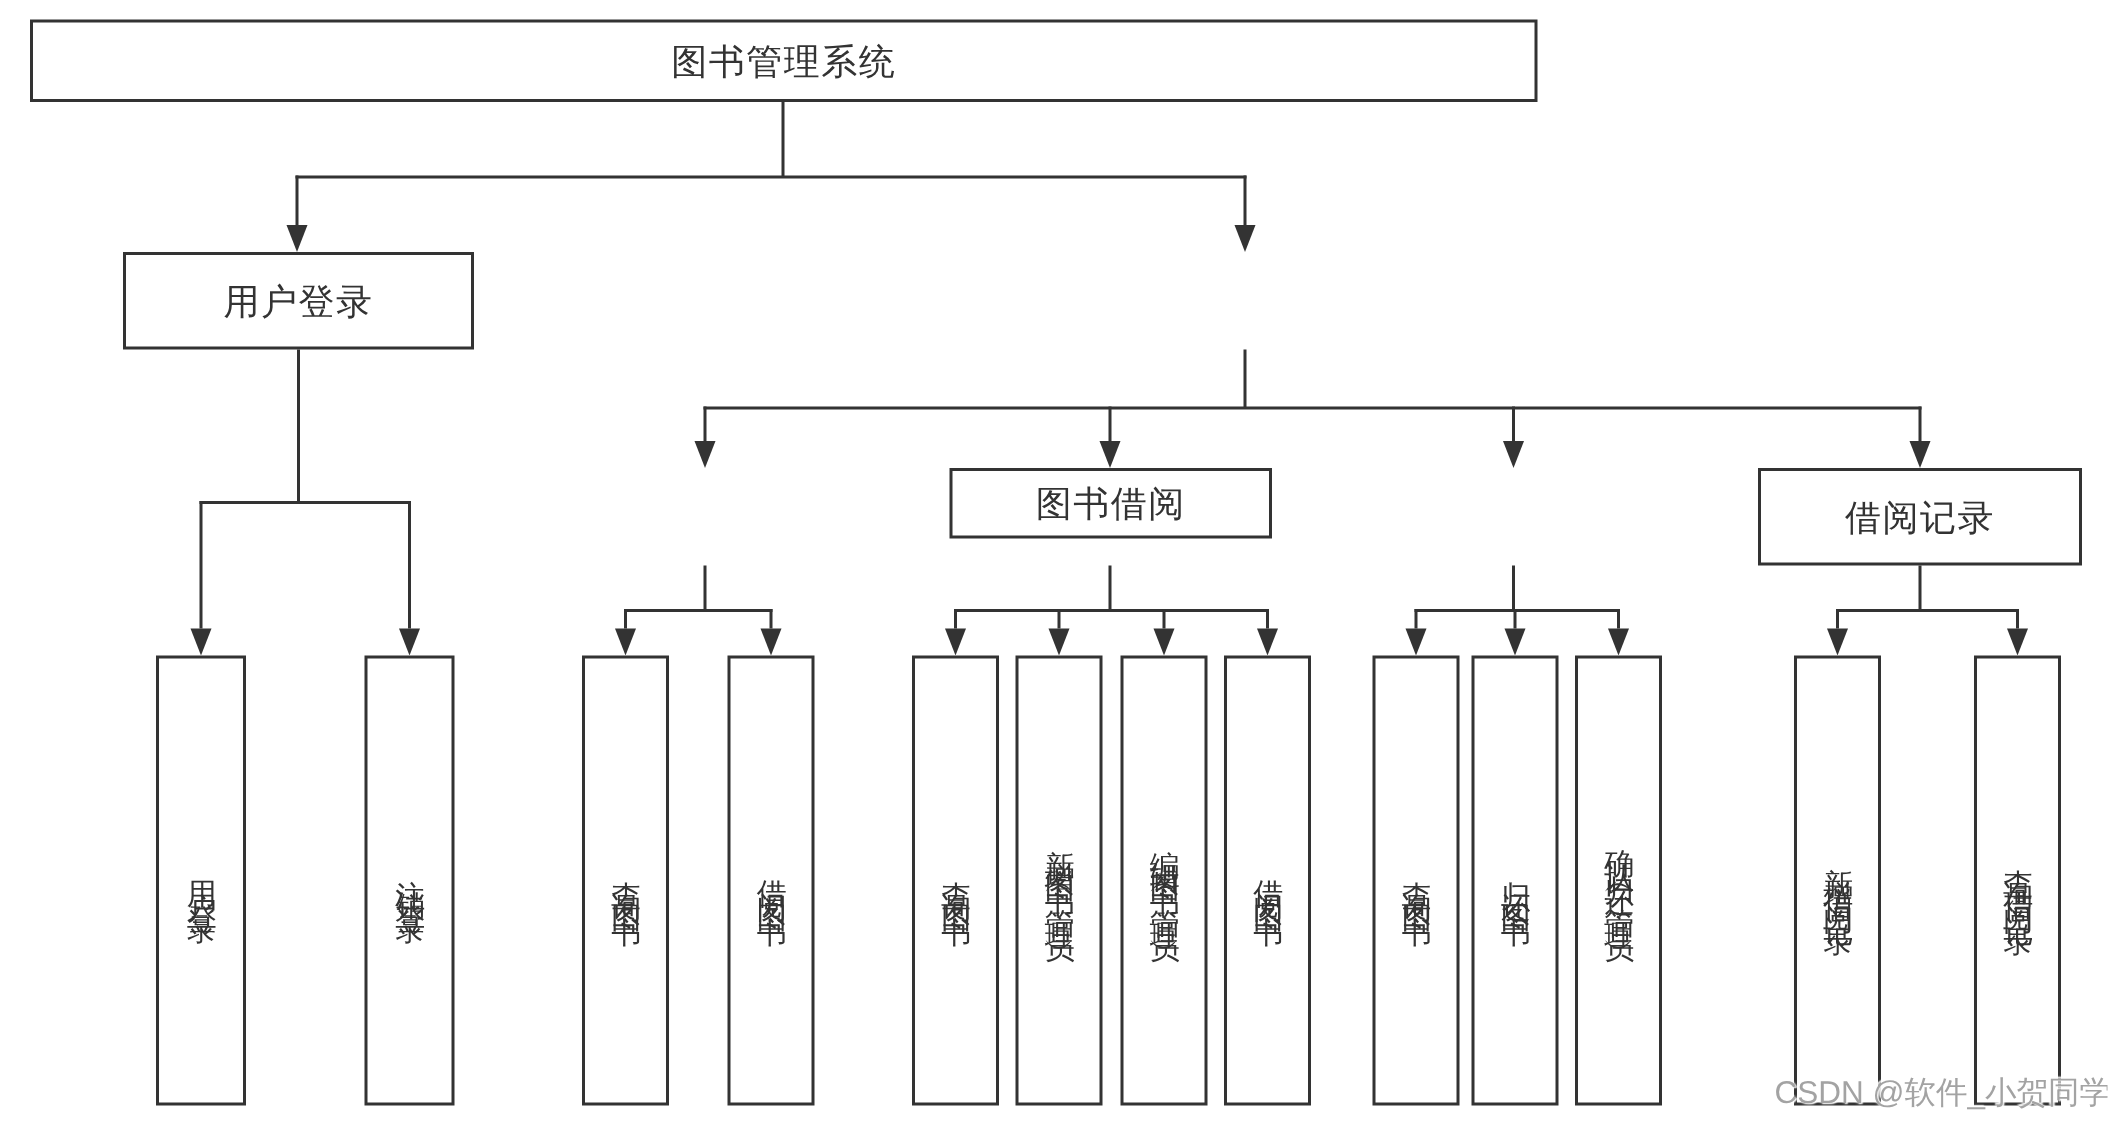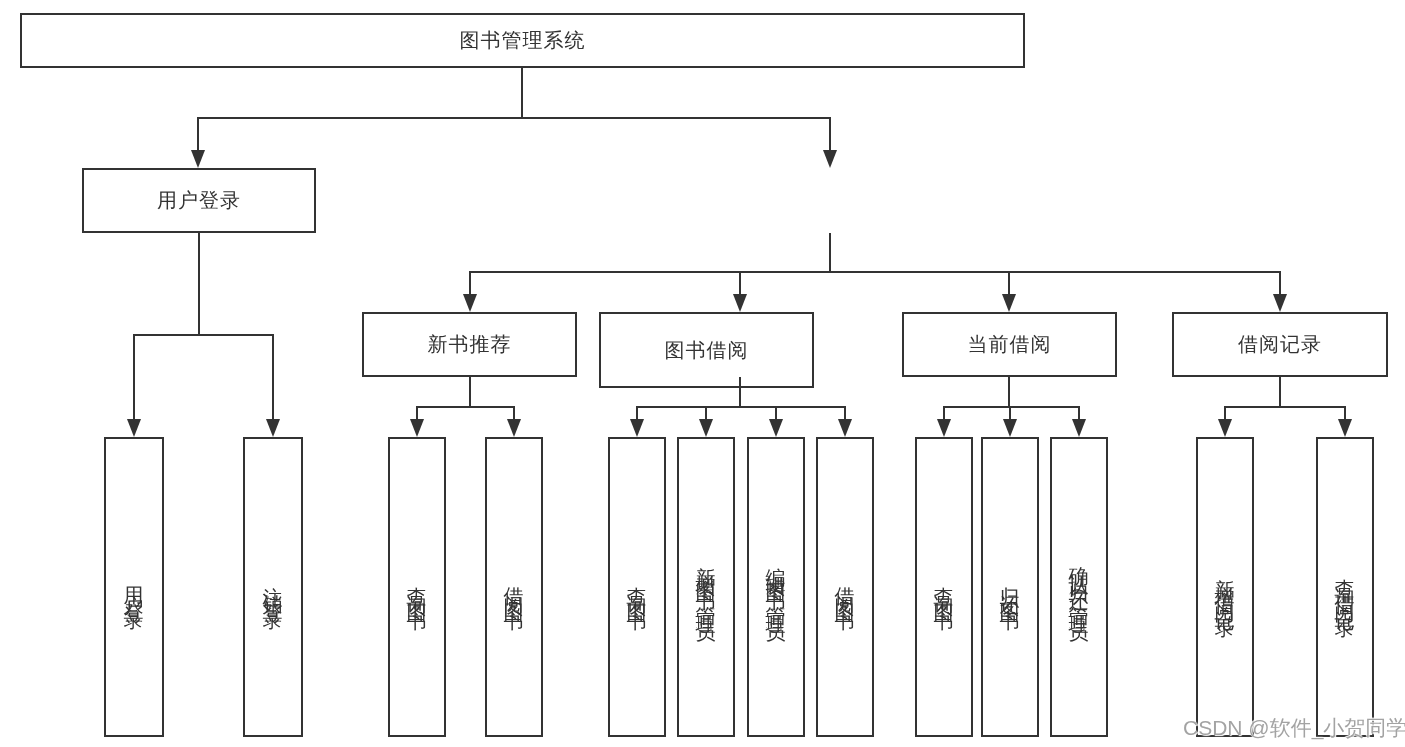--- a/index.html
+++ b/index.html
@@ -10,21 +10,21 @@
     overflow:hidden;
   }
   .canvas{position:relative;width:1405px;height:747px;background:var(--bg,#fff);}
   .box{
     position:absolute;
     border:2px solid var(--line,#333);
     background:var(--boxbg,#fff);
     color:var(--text,#333);
     display:flex;align-items:center;justify-content:center;
     box-sizing:border-box;
-    font-size:20px;
+    font-size:24px;
     letter-spacing:1px;
   }
   .vbox{
     writing-mode:vertical-rl;
     text-orientation:mixed;
     letter-spacing:8px;
     font-size:20px;
     line-height:1;
     padding:6px 0;
   }
@@ -76,23 +76,21 @@
   <div class="hl" style="left:469px;top:271px;width:812px"></div>
   <div class="vl" style="left:469px;top:271px;height:23px"></div>
   <div class="arrow" style="left:463px;top:294px"></div>
   <div class="vl" style="left:739px;top:271px;height:23px"></div>
   <div class="arrow" style="left:733px;top:294px"></div>
   <div class="vl" style="left:1008px;top:271px;height:23px"></div>
   <div class="arrow" style="left:1002px;top:294px"></div>
   <div class="vl" style="left:1279px;top:271px;height:23px"></div>
   <div class="arrow" style="left:1273px;top:294px"></div>
 
-  <div class="box" style="left:362px;top:312px;width:215px;height:65px">新书推荐</div>
-  <div class="box" style="left:599px;top:312px;width:215px;height:76px">图书借阅</div>
-  <div class="box" style="left:902px;top:312px;width:215px;height:65px">当前借阅</div>
+  <div class="box" style="left:633px;top:312px;width:215px;height:47px">图书借阅</div>
   <div class="box" style="left:1172px;top:312px;width:216px;height:65px">借阅记录</div>
 
   <div class="vl" style="left:469px;top:377px;height:30px"></div>
   <div class="hl" style="left:416px;top:406px;width:99px"></div>
   <div class="vl" style="left:416px;top:406px;height:13px"></div>
   <div class="arrow" style="left:410px;top:419px"></div>
   <div class="vl" style="left:513px;top:406px;height:13px"></div>
   <div class="arrow" style="left:507px;top:419px"></div>
 
   <div class="vl" style="left:739px;top:377px;height:30px"></div>

